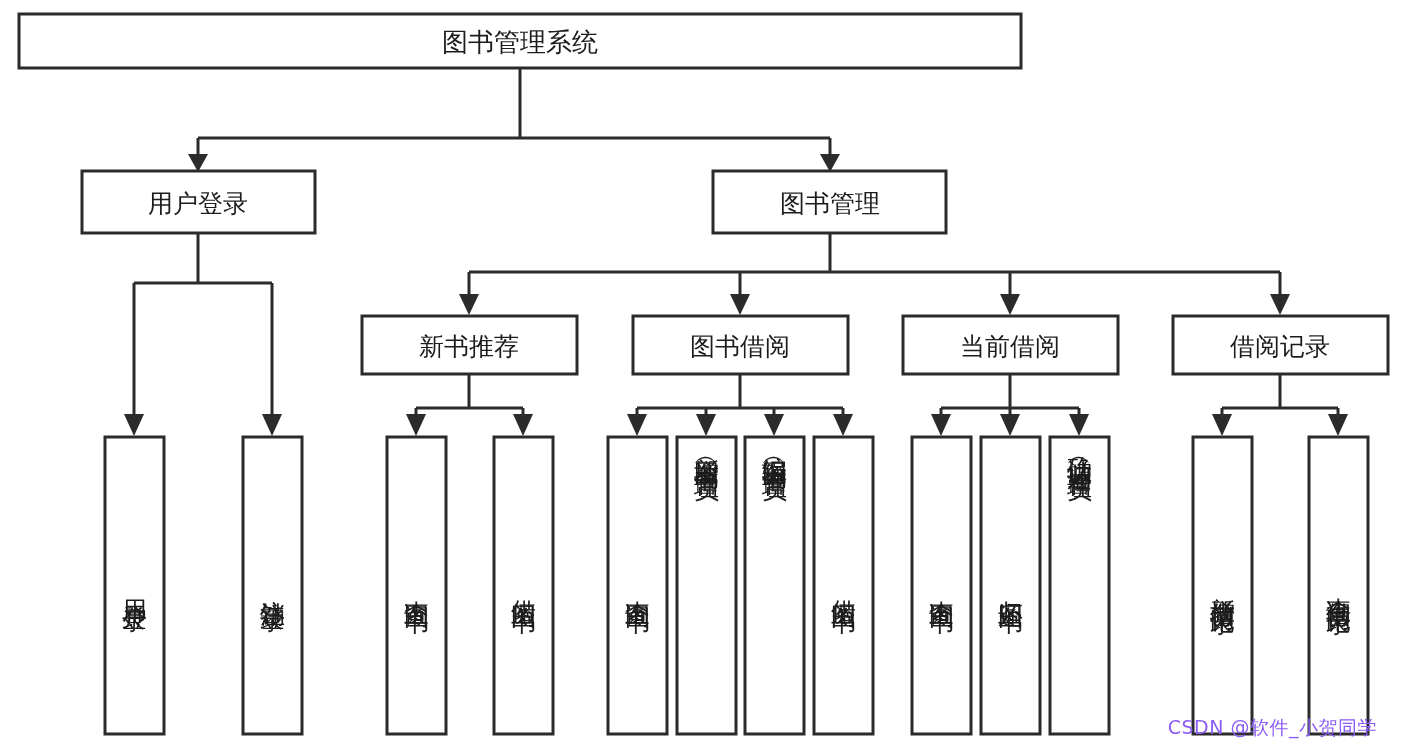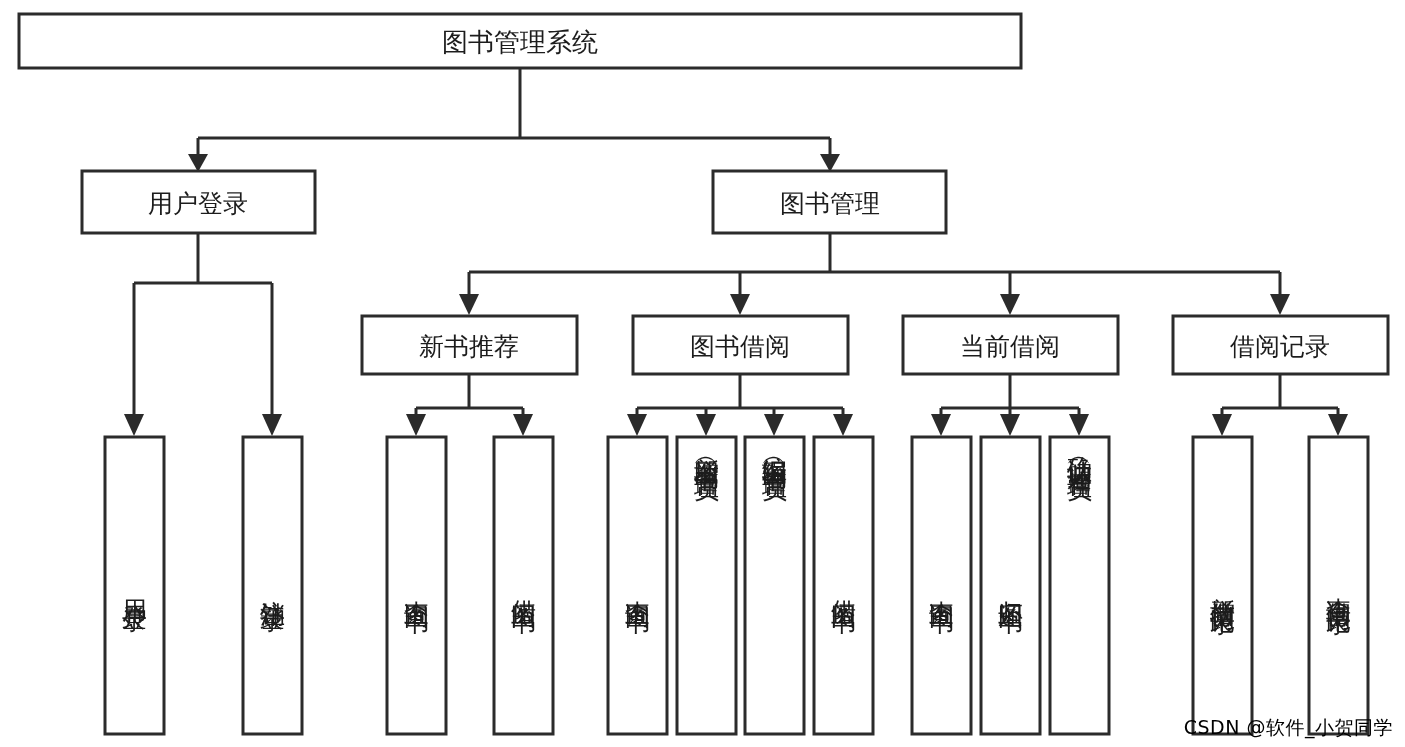--- a/index.html
+++ b/index.html
@@ -71,25 +71,25 @@
     font-family: "DejaVu Sans", "Liberation Sans", sans-serif;
     font-size: 25px;
     line-height: 1.08;
     letter-spacing: 3px;
     color: #1c1c1c;
     white-space: nowrap;
     text-align: center;
   }
   .watermark {
     position: absolute;
-    right: 12px;
+    right: 28px;
     bottom: 6px;
     font-family: "DejaVu Sans", "Liberation Sans", sans-serif;
     font-size: 19px;
-    color: #000000;
+    color: #8b5cf6;
     letter-spacing: 0.5px;
     white-space: nowrap;
   }
 </style>
 </head>
 <body>
 
 <div id="diagram-root">
 
   <svg class="chart-canvas" viewBox="0 0 1405 747" xmlns="http://www.w3.org/2000/svg">

